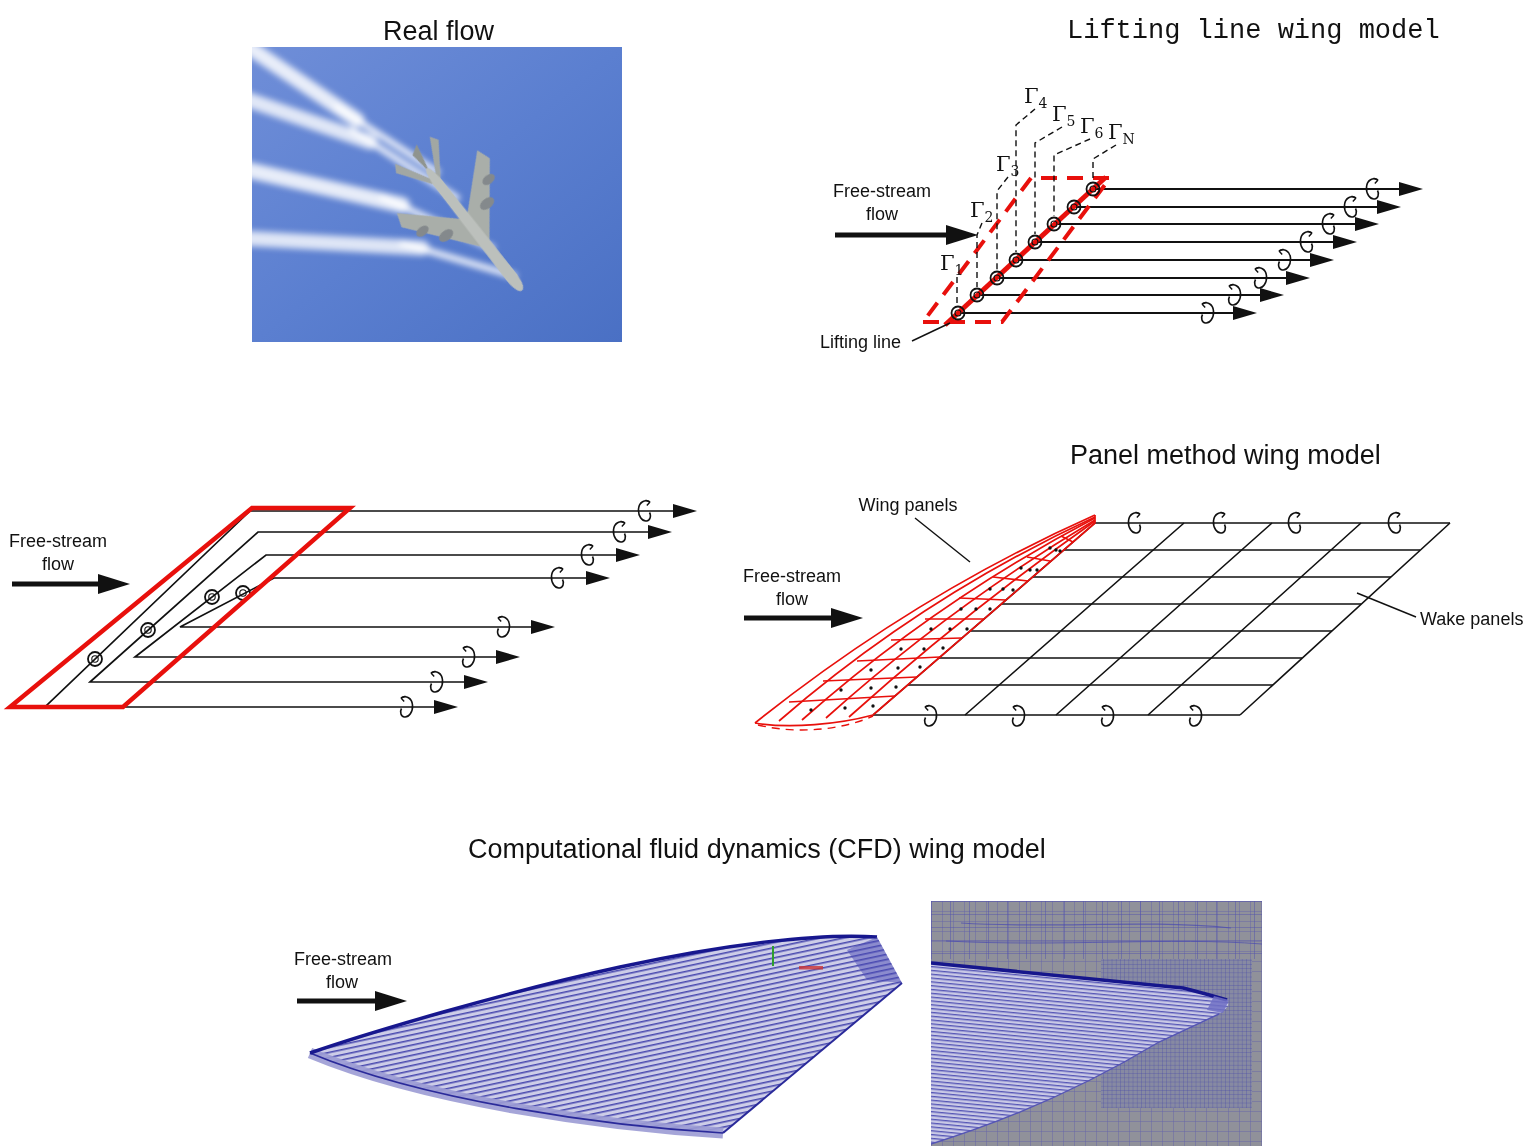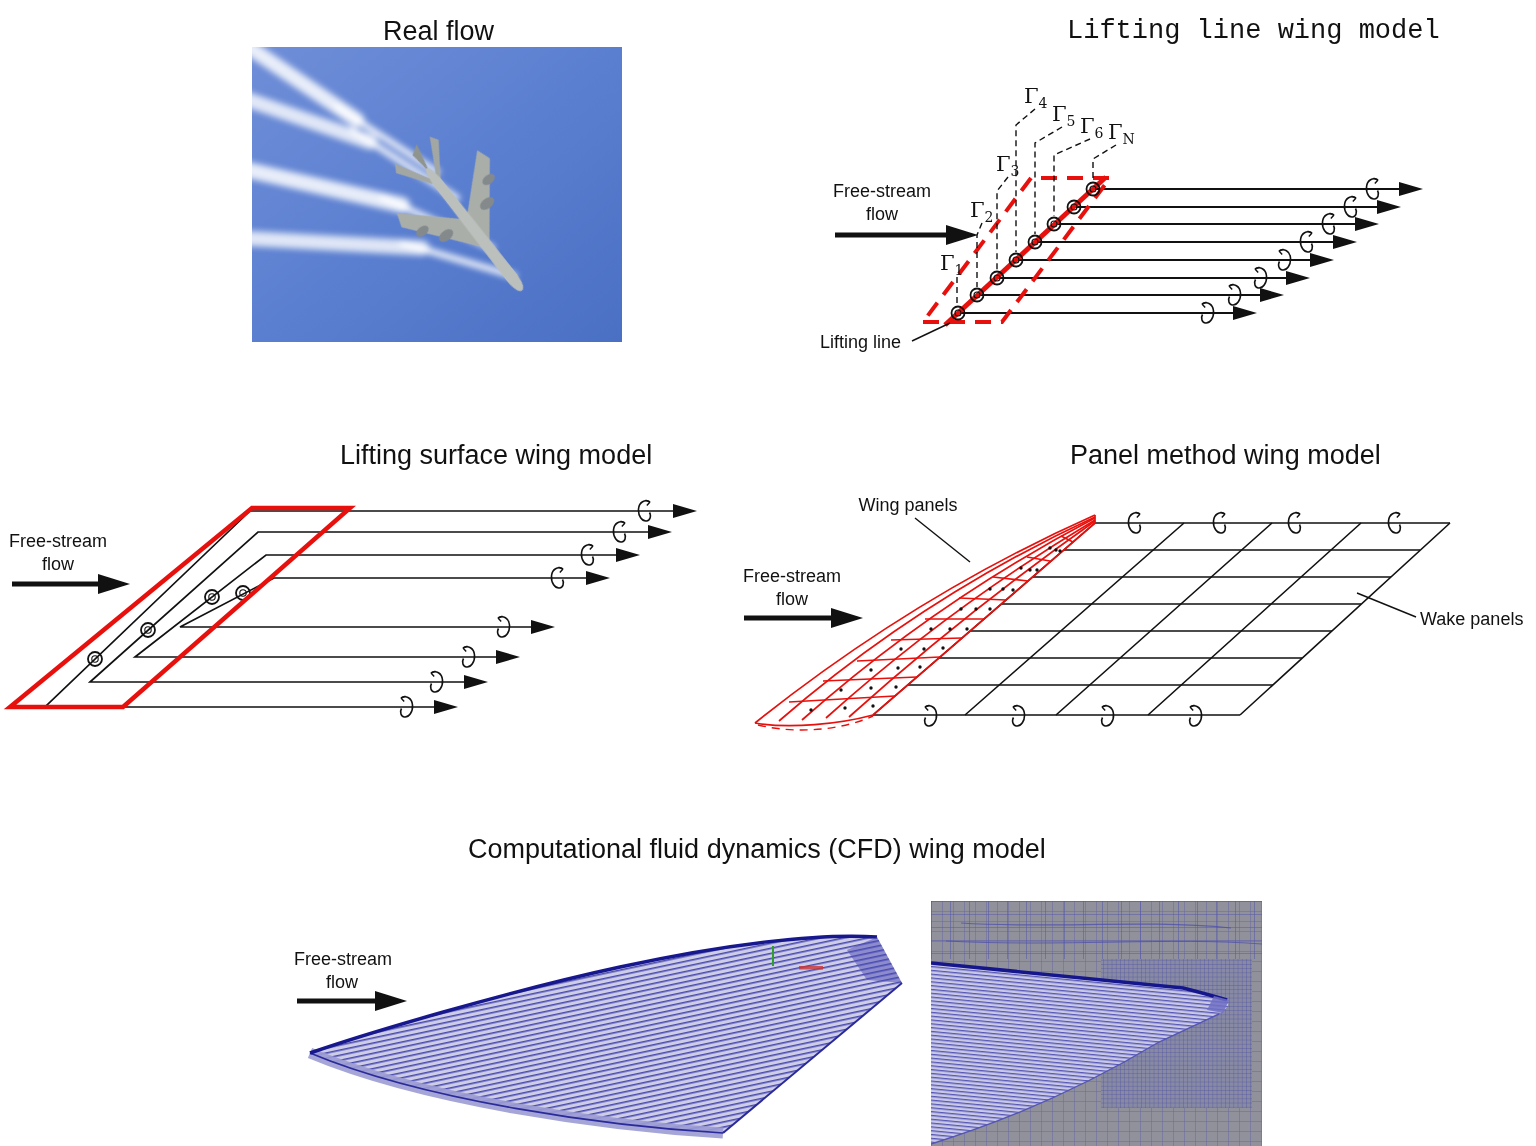--- a/index.html
+++ b/index.html
@@ -11,21 +11,20 @@
   svg text.gamma{font-family:"DejaVu Serif","Liberation Serif",serif;}
   .photo-frame{position:absolute;left:252px;top:47px;width:370px;height:295px;}
 </style>
 </head>
 <body>
 
 <div class="canvas">
 
   <div class="fig-title" style="left:383px;top:5px;width:300px;">Real flow</div>
   <div class="fig-title" style="left:1067px;top:5px;width:300px;font-family:Liberation Mono, monospace;">Lifting line wing model</div>
-  <div class="fig-title" style="left:340px;top:429px;width:300px;">Lifting surface wing model</div>
   <div class="fig-title" style="left:1070px;top:429px;width:300px;">Panel method wing model</div>
   <div class="fig-title" style="left:468px;top:823px;width:640px;">Computational fluid dynamics (CFD) wing model</div>
 
   <div class="photo-frame">
   <svg width="370" height="295" viewBox="0 0 370 295">
     <defs>
       <linearGradient id="sky" x1="0" y1="0" x2="1" y2="1">
         <stop offset="0" stop-color="#6f8ed8"></stop>
         <stop offset="0.5" stop-color="#5b7fd0"></stop>
         <stop offset="1" stop-color="#4a70c4"></stop>

